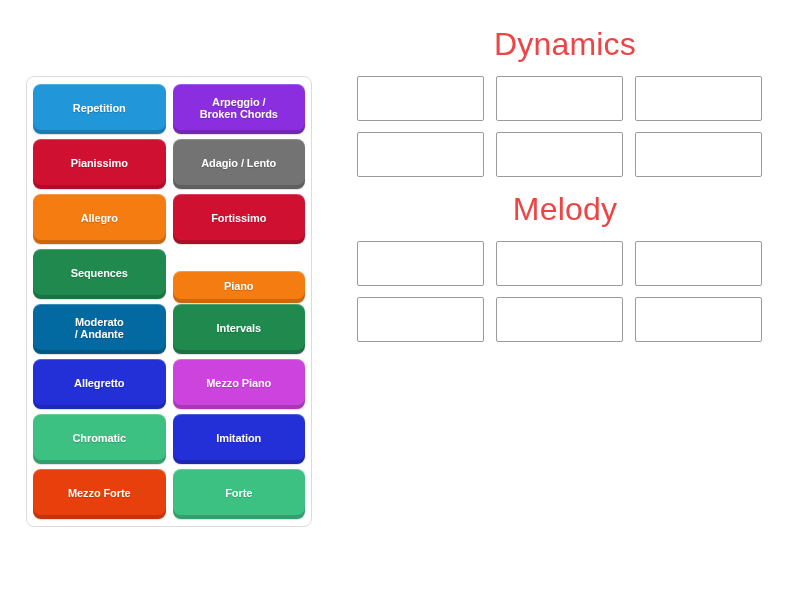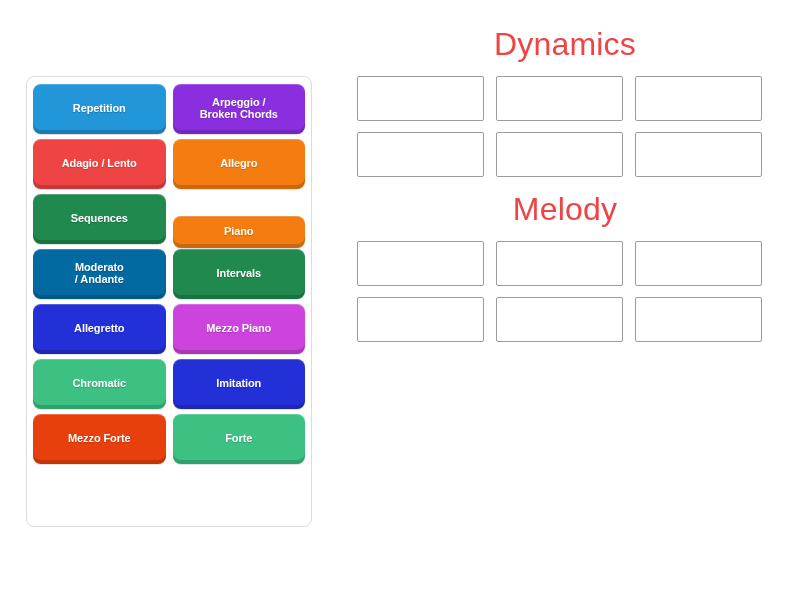--- a/index.html
+++ b/index.html
@@ -94,22 +94,24 @@
   }
 </style>
 </head>
 <body>
 
 <div id="tile-panel">
   <div id="tile-grid">
       <div class="tile" style="background: rgb(33, 150, 216);">Repetition</div>
       <div class="tile" style="background: rgb(139, 46, 224);">Arpeggio /
 Broken Chords</div>
-      <div class="tile" style="background: #ef4444;">Adagio / Lento</div>
+      <div class="tile" style="background: rgb(208, 16, 48);">Pianissimo</div>
+      <div class="tile" style="background: #737373;">Adagio / Lento</div>
       <div class="tile" style="background: rgb(245, 124, 16);">Allegro</div>
+      <div class="tile" style="background: rgb(208, 16, 48);">Fortissimo</div>
       <div class="tile" style="background: rgb(32, 138, 78);">Sequences</div>
       <div class="tile" style="background: rgb(245, 124, 16); margin-top: 22px;">Piano</div>
       <div class="tile" style="background: #0369a1;">Moderato
 / Andante</div>
       <div class="tile" style="background: rgb(32, 138, 78);">Intervals</div>
       <div class="tile" style="background: rgb(35, 48, 216);">Allegretto</div>
       <div class="tile" style="background: rgb(204, 68, 221);">Mezzo Piano</div>
       <div class="tile" style="background: rgb(60, 193, 131);">Chromatic</div>
       <div class="tile" style="background: rgb(35, 48, 216);">Imitation</div>
       <div class="tile" style="background: rgb(232, 64, 12);">Mezzo Forte</div>

